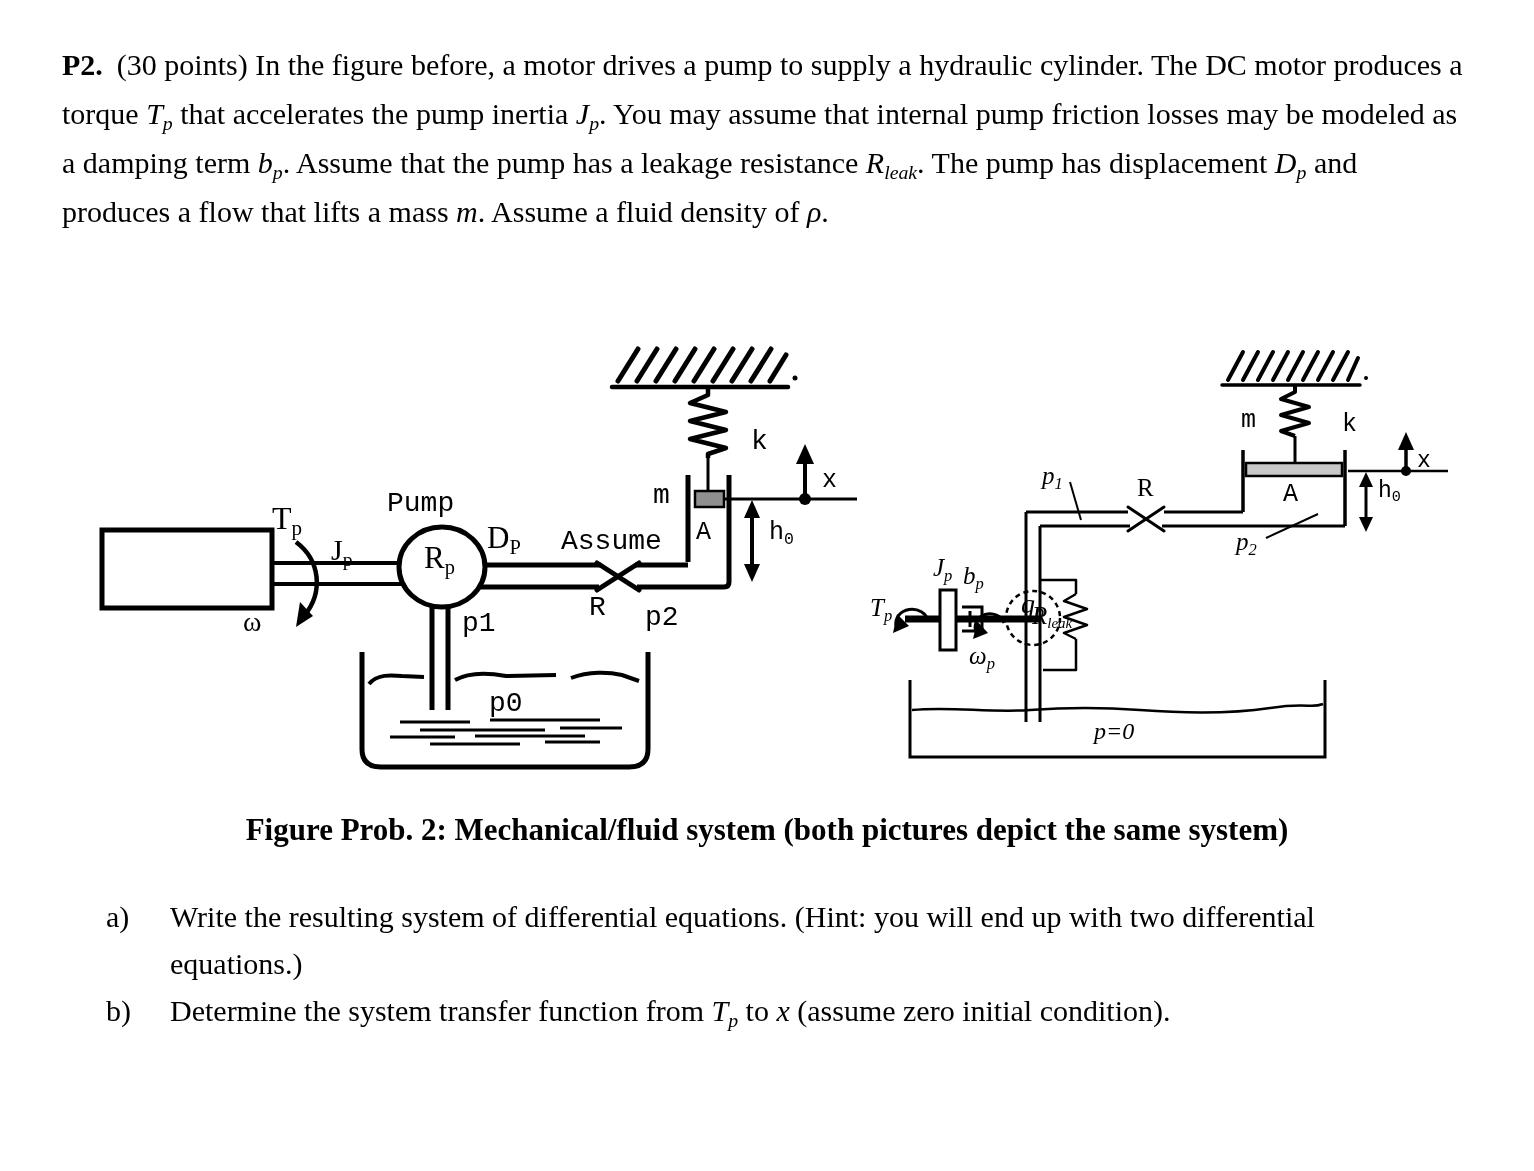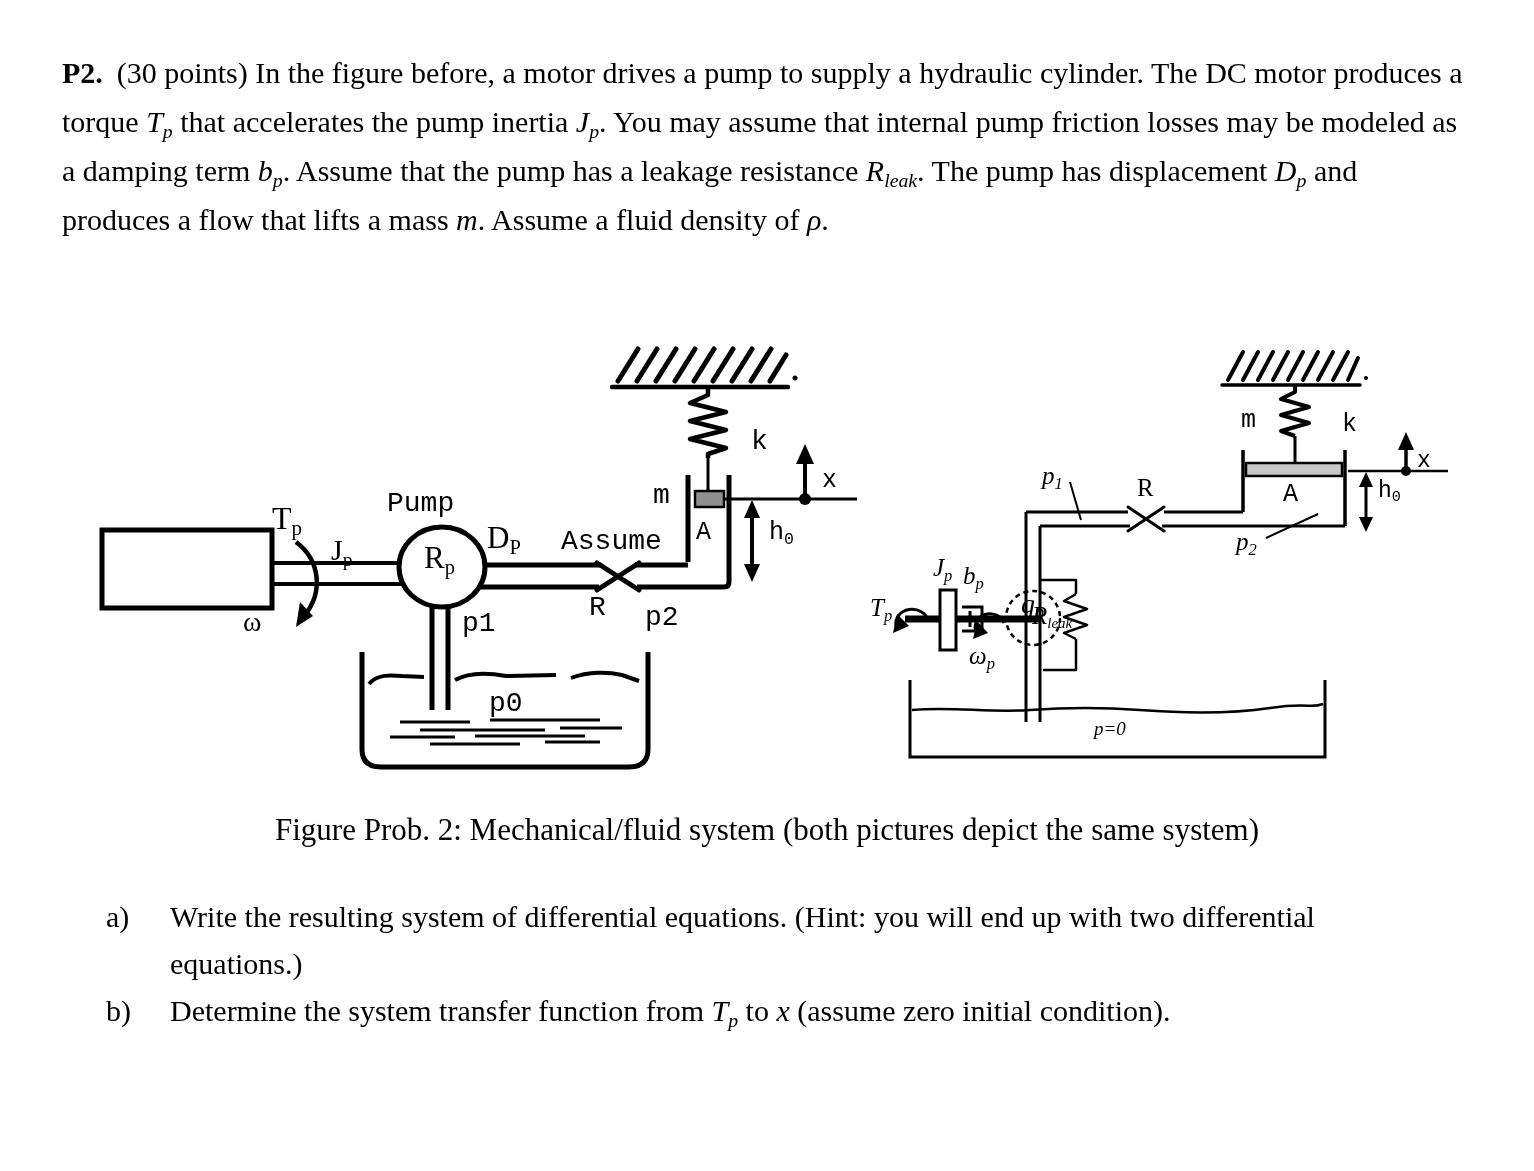--- a/index.html
+++ b/index.html
@@ -1,36 +1,36 @@
 <!DOCTYPE html>
 <html><head>
 <meta charset="utf-8">
 <style>
   html,body{margin:0;padding:0;background:#fff;}
   #page{position:relative;width:1534px;height:1171px;background:#ffffff;color:#000;
         font-family:"Liberation Serif",serif;overflow:hidden;}
   
-  #intro{position:absolute;left:62px;top:48px;width:1404px;font-size:30px;line-height:49px;}
+  #intro{position:absolute;left:62px;top:40px;width:1404px;font-size:30px;line-height:49px;}
   .bold{font-weight:bold;}
   .var{font-style:italic;}
   sub{font-size:0.66em;line-height:0;vertical-align:-0.28em;}
   .num{margin-right:14px;}
   
   #figure{position:absolute;left:0;top:330px;width:1534px;height:478px;}
   #figure svg{position:absolute;left:0;top:0;}
   .fl{position:absolute;white-space:nowrap;}
   .mono{font-family:"Liberation Mono",monospace;font-size:28px;}
   .mono-sm{font-family:"Liberation Mono",monospace;font-size:25px;}
   .ser{font-family:"Liberation Serif",serif;font-size:31px;}
   .it{font-family:"Liberation Serif",serif;font-style:italic;font-size:25px;}
   .rup{font-family:"Liberation Serif",serif;font-size:25px;}
   #lbl-dcmotor{left:102px;top:200px;width:170px;height:78px;display:flex;align-items:center;justify-content:center;}
   
   #caption{position:absolute;left:0;top:812px;width:1534px;text-align:center;
-           font-size:31px;font-weight:normal;}
+           font-size:31px;font-weight:bold;}
   
   #questions{position:absolute;left:106px;top:893px;width:1340px;font-size:30px;line-height:47px;}
   .q-row{display:flex;align-items:flex-start;}
   .q-label{width:64px;flex:0 0 64px;}
   .q-text{width:1260px;}
 </style>
 </head>
 <body>
 
 <div id="page">
@@ -212,21 +212,21 @@
     <div class="fl it" style="left:1021px;top:258px;font-size:28px;"><span>q</span><sub>p</sub></div>
     <div class="fl it" style="left:1032px;top:272px;"><span>R</span><sub style="font-size:0.6em;">leak</sub></div>
     <div class="fl it" style="left:1042px;top:132px;"><span>p</span><sub>1</sub></div>
     <div class="fl it" style="left:1236px;top:198px;"><span>p</span><sub>2</sub></div>
     <div class="fl rup" style="left:1137px;top:144px;">R</div>
     <div class="fl mono-sm" style="left:1241px;top:76px;">m</div>
     <div class="fl mono-sm" style="left:1342px;top:80px;">k</div>
     <div class="fl mono-sm" style="left:1283px;top:150px;">A</div>
     <div class="fl mono-sm" style="left:1417px;top:118px;font-size:23px;">x</div>
     <div class="fl mono-sm" style="left:1378px;top:148px;font-size:23px;"><span>h</span><sub>0</sub></div>
-    <div class="fl it" style="left:1094px;top:388px;font-size:19px;">p=0</div>
+    <div class="fl it" style="left:1094px;top:388px;font-size:24px;">p=0</div>
   </div>
 
   <div id="caption">Figure Prob. 2: Mechanical/fluid system (both pictures depict the same system)</div>
 
   <div id="questions">
     <div class="q-row">
       <span class="q-label">a)</span>
       <span class="q-text">Write the resulting system of differential equations. (Hint: you will end up with two differential equations.)</span>
     </div>
     <div class="q-row">

